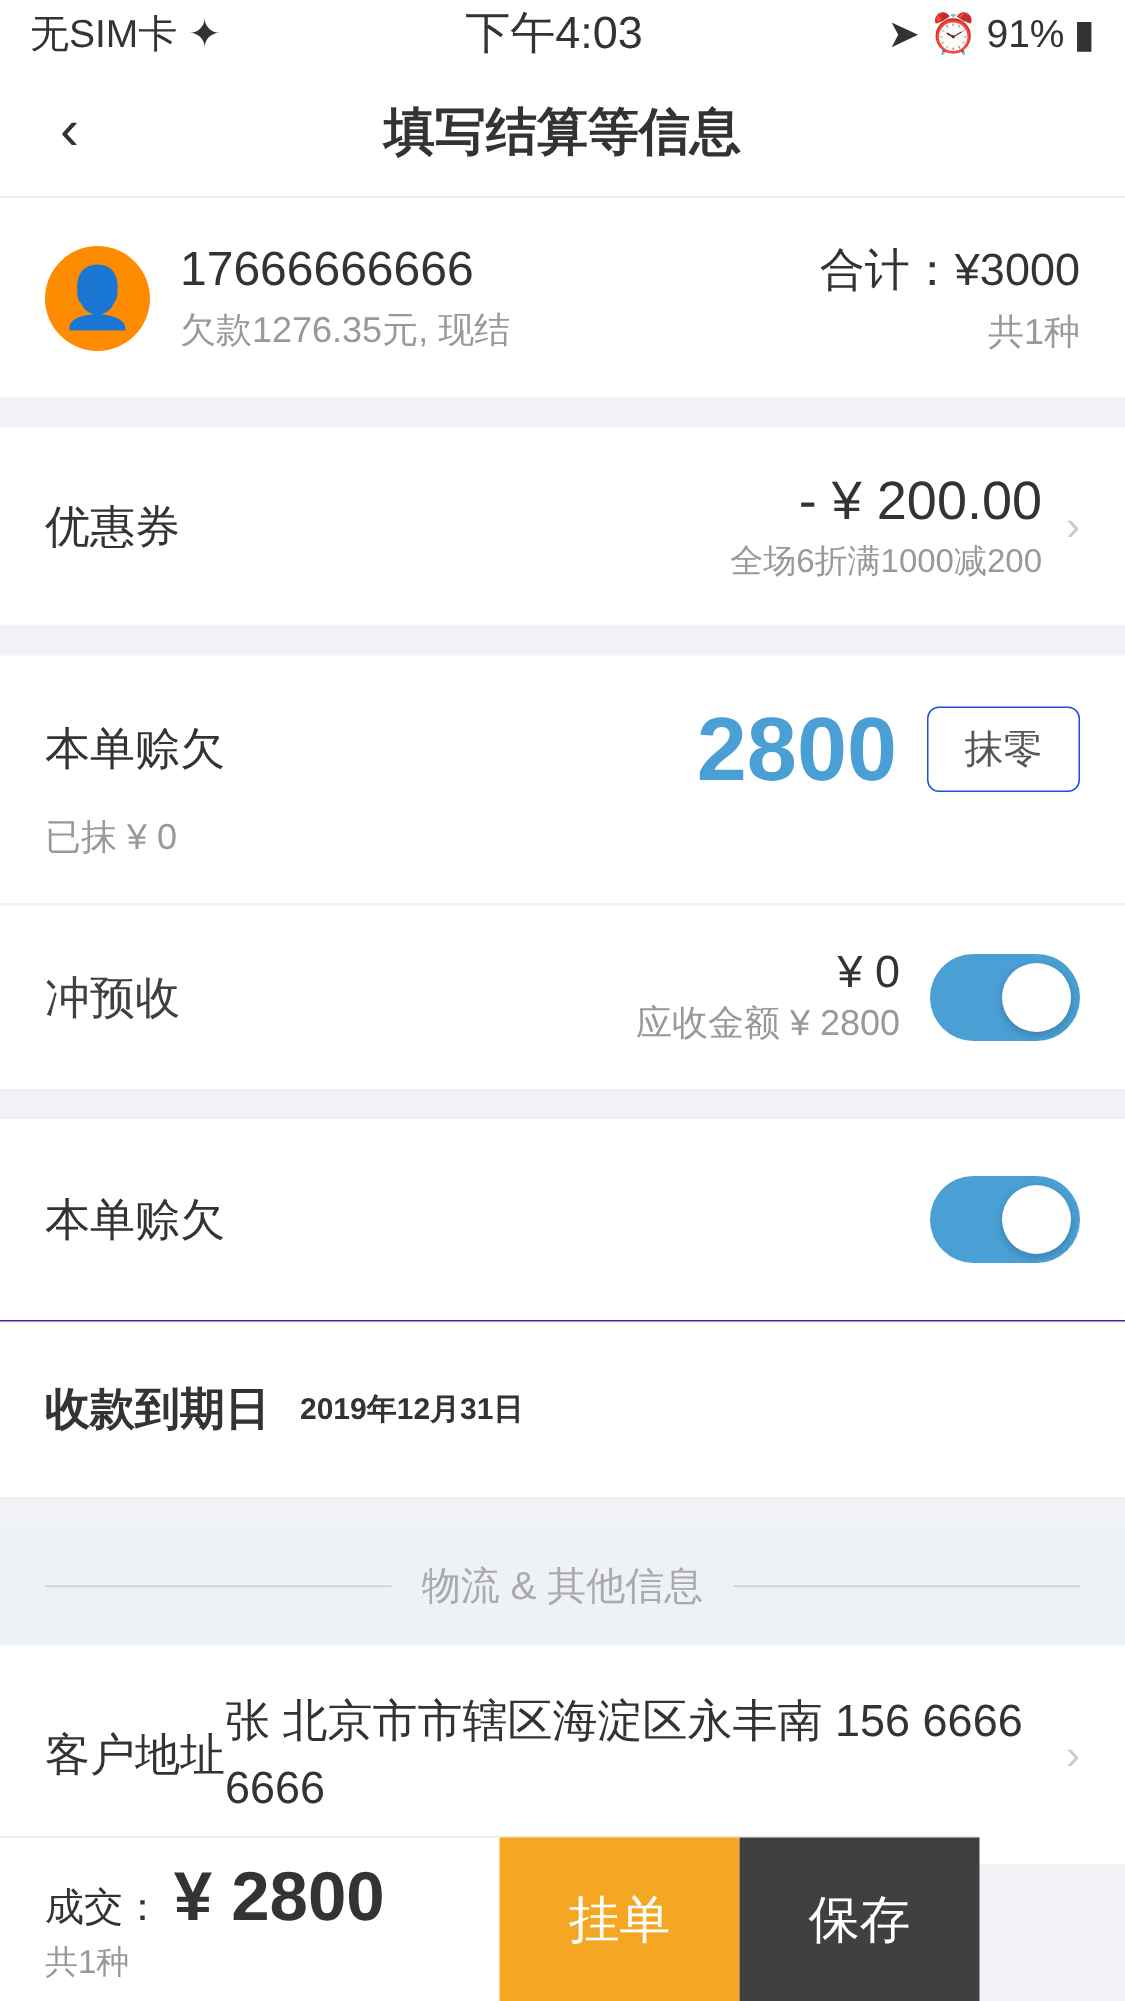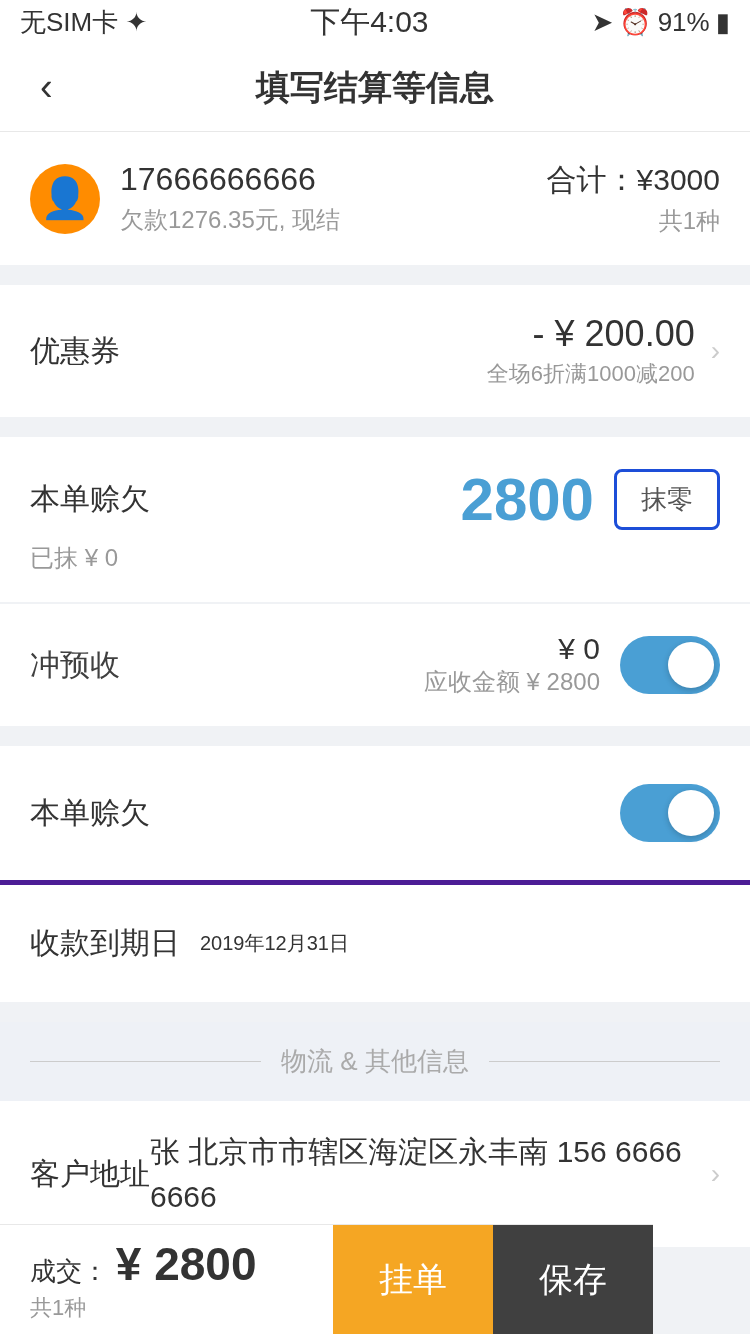--- a/index.html
+++ b/index.html
@@ -110,21 +110,21 @@
     }
     .amount-row {
       display: flex;
       align-items: center;
       justify-content: space-between;
     }
     .amount-label { font-size: 30px; color: #333; }
     .amount-value-group { display: flex; align-items: center; gap: 20px; }
     .amount-number { font-size: 60px; color: #4a9fd4; font-weight: 600; }
     .round-btn {
-      border: 3px solid #1d4ed8;
+      border: 1px solid #1d4ed8;
       border-radius: 8px;
       padding: 10px 24px;
       font-size: 26px;
       color: #555;
       background: #fff;
       cursor: pointer;
     }
     .amount-sub {
       font-size: 24px;
       color: #999;
@@ -174,21 +174,22 @@
       display: flex;
       align-items: center;
       justify-content: space-between;
     }
     .debt-label { font-size: 30px; color: #333; }
 
     
     .date-section {
       background: #fff;
       padding: 38px 30px;
-      border-top: 5px solid #4c1d95;
+      border-top: 1px solid #4c1d95;
+      font-weight: bold;
     }
     .date-row { display: flex; align-items: center; gap: 20px; }
     .date-label { font-size: 30px; color: #333; }
     .date-value { font-size: 20px; color: #333; }
 
     
     .section-header {
       background: #eef1f6;
       padding: 22px 30px;
       display: flex;

